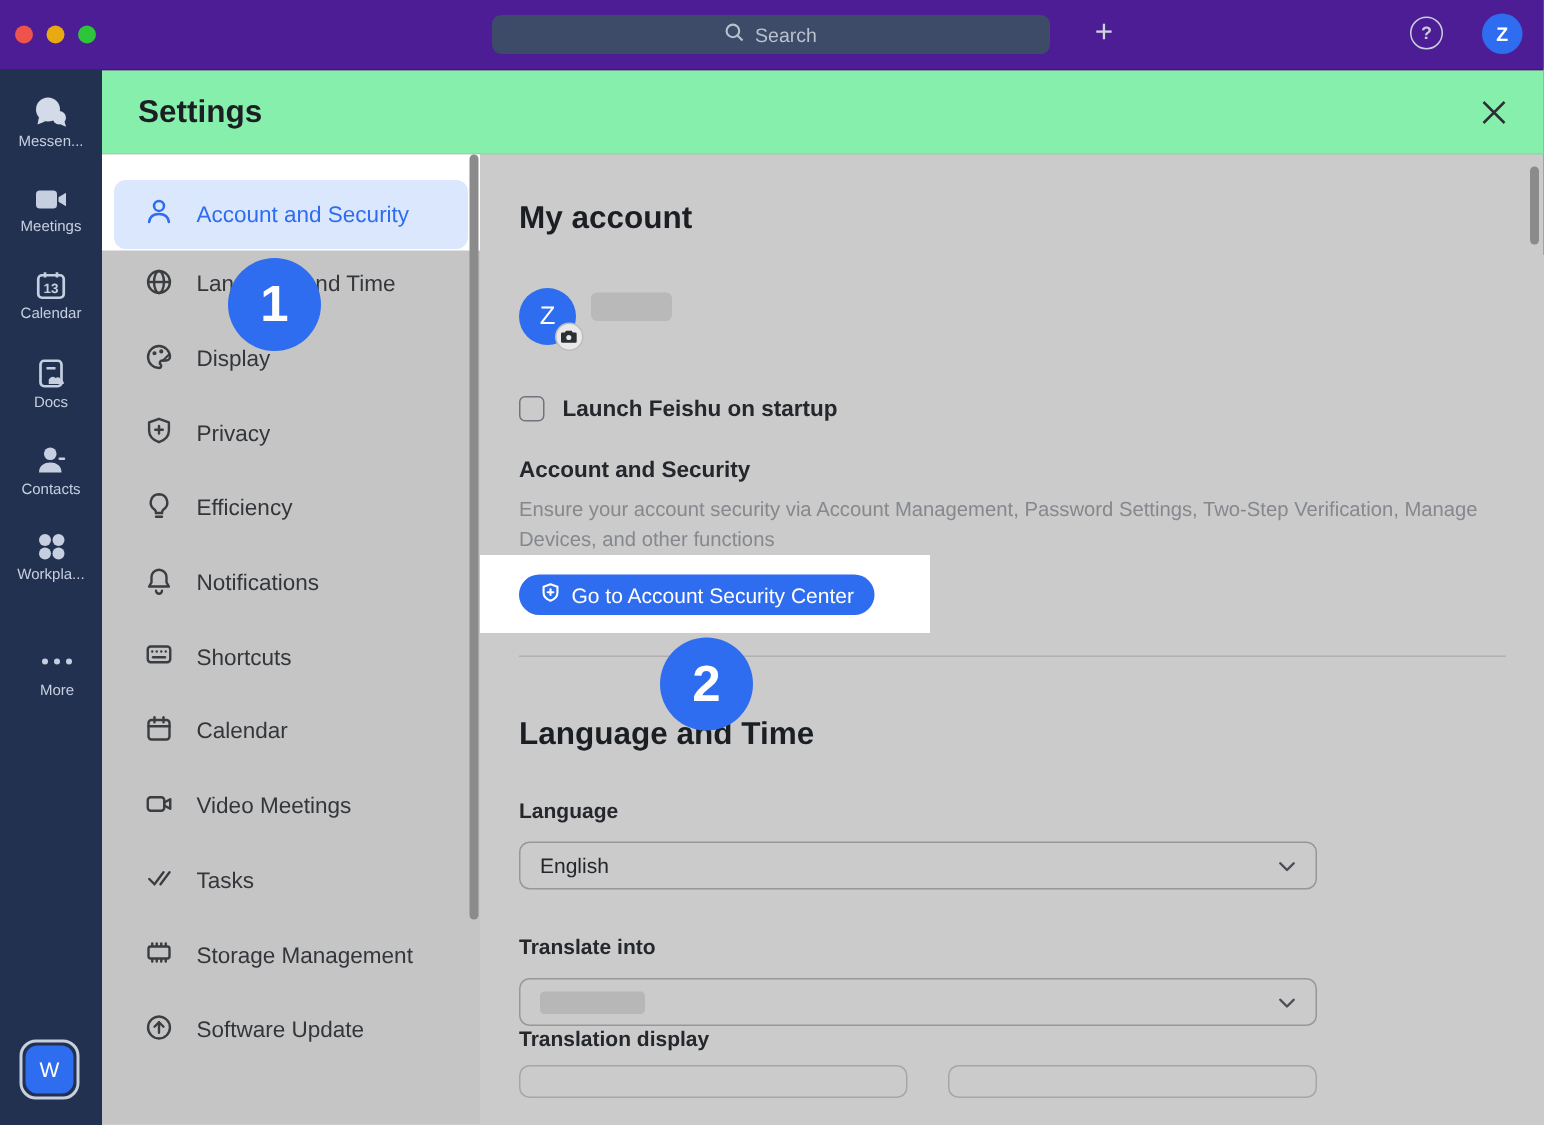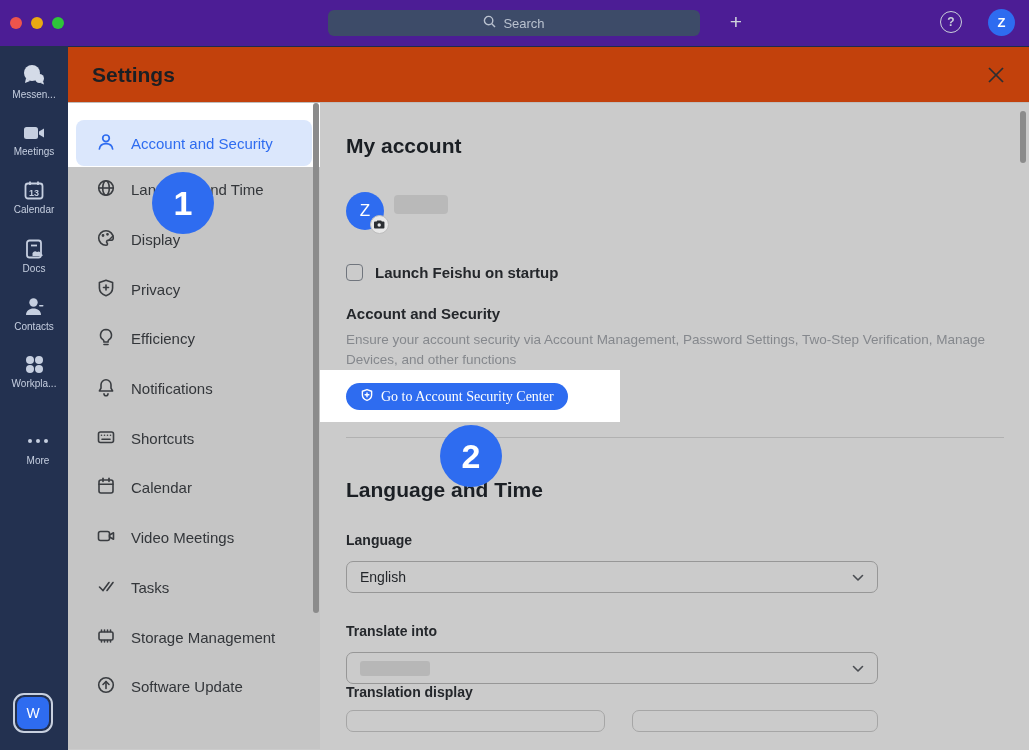--- a/index.html
+++ b/index.html
@@ -41,21 +41,21 @@
   .sb-dots { display:flex; gap:4px; height:22px; align-items:center; }
   .sb-dots i { width:4px; height:4px; border-radius:50%; background:#c6cfe0; }
   .ws-badge-ring { position:absolute; left:13px; bottom:17px; width:40px; height:40px;
     border:2px solid #c8d0df; border-radius:11px; padding:2px; }
   .ws-badge { width:32px; height:32px; border-radius:8px; background:#2e6cf0; color:#fff;
     font-size:14px; display:flex; align-items:center; justify-content:center; }
 
   
   .modal { position:absolute; left:68px; top:47px; width:961px; height:703px;
     background:#cbcbcb; overflow:hidden; }
-  .modal-header { position:relative; height:56px; background:#c2410c; border-bottom:1px solid #bdbdbd;
+  .modal-header { position:relative; height:56px; background:#86efac; border-bottom:1px solid #bdbdbd;
     display:flex; align-items:center; }
   .modal-title { font-size:21px; font-weight:700; color:#1b1f24; margin-left:24px; }
   .modal-close { position:absolute; right:21px; top:16px; width:24px; height:24px;
     display:flex; align-items:center; justify-content:center; }
   .modal-body { display:flex; height:646px; }
 
   
   .nav { position:relative; width:252px; height:100%; background:#c5c5c5; flex-shrink:0; }
   .nav-spotlight { position:absolute; left:0; top:0; width:252px; height:64px; background:#ffffff; }
   .nav-list { position:relative; padding-top:12px; }
@@ -80,21 +80,21 @@
   .redact-name { margin-top:3px; width:54px; height:19px; border-radius:4px; background:#b9b9b9; }
   .check-row { margin-top:32px; display:flex; align-items:center; gap:12px; height:20px; }
   .checkbox { width:17px; height:17px; border:1.5px solid #70757d; border-radius:4px; background:transparent; }
   .check-label { font-size:15px; font-weight:600; color:#24272b; }
   .sec-heading { margin-top:22px; font-size:15px; font-weight:700; color:#24272b; line-height:20px; }
   .sec-desc { margin-top:6px; font-size:13.5px; color:#85888d; line-height:20px; max-width:660px; }
   .btn-spotlight { margin-left:-26px; width:300px; height:52px; background:#ffffff;
     padding:13px 0 0 26px; }
   .sec-btn { height:27px; display:inline-flex; align-items:center; gap:7px; padding:0 14px;
     background:#2e6cf0; color:#fff; font-size:14px; border:none; border-radius:14px;
-    font-family:Liberation Serif, serif; }
+    font-family:Liberation Sans, sans-serif; }
   .divider { margin-top:15px; width:658px; height:1px; background:#b1b1b1; }
   .h2-block { margin-top:39px; }
   .field-label { font-size:14px; font-weight:600; color:#24272b; line-height:17px; }
   .fl-1 { margin-top:29px; }
   .fl-2 { margin-top:30px; }
   .fl-3 { }
   .select { margin-top:12px; width:532px; height:32px; border:1px solid #979797; border-radius:7px;
     display:flex; align-items:center; justify-content:space-between; padding:0 13px;
     font-size:14px; color:#23262a; }
   .redact-val { width:70px; height:15px; border-radius:3px; background:#b7b7b7; }

